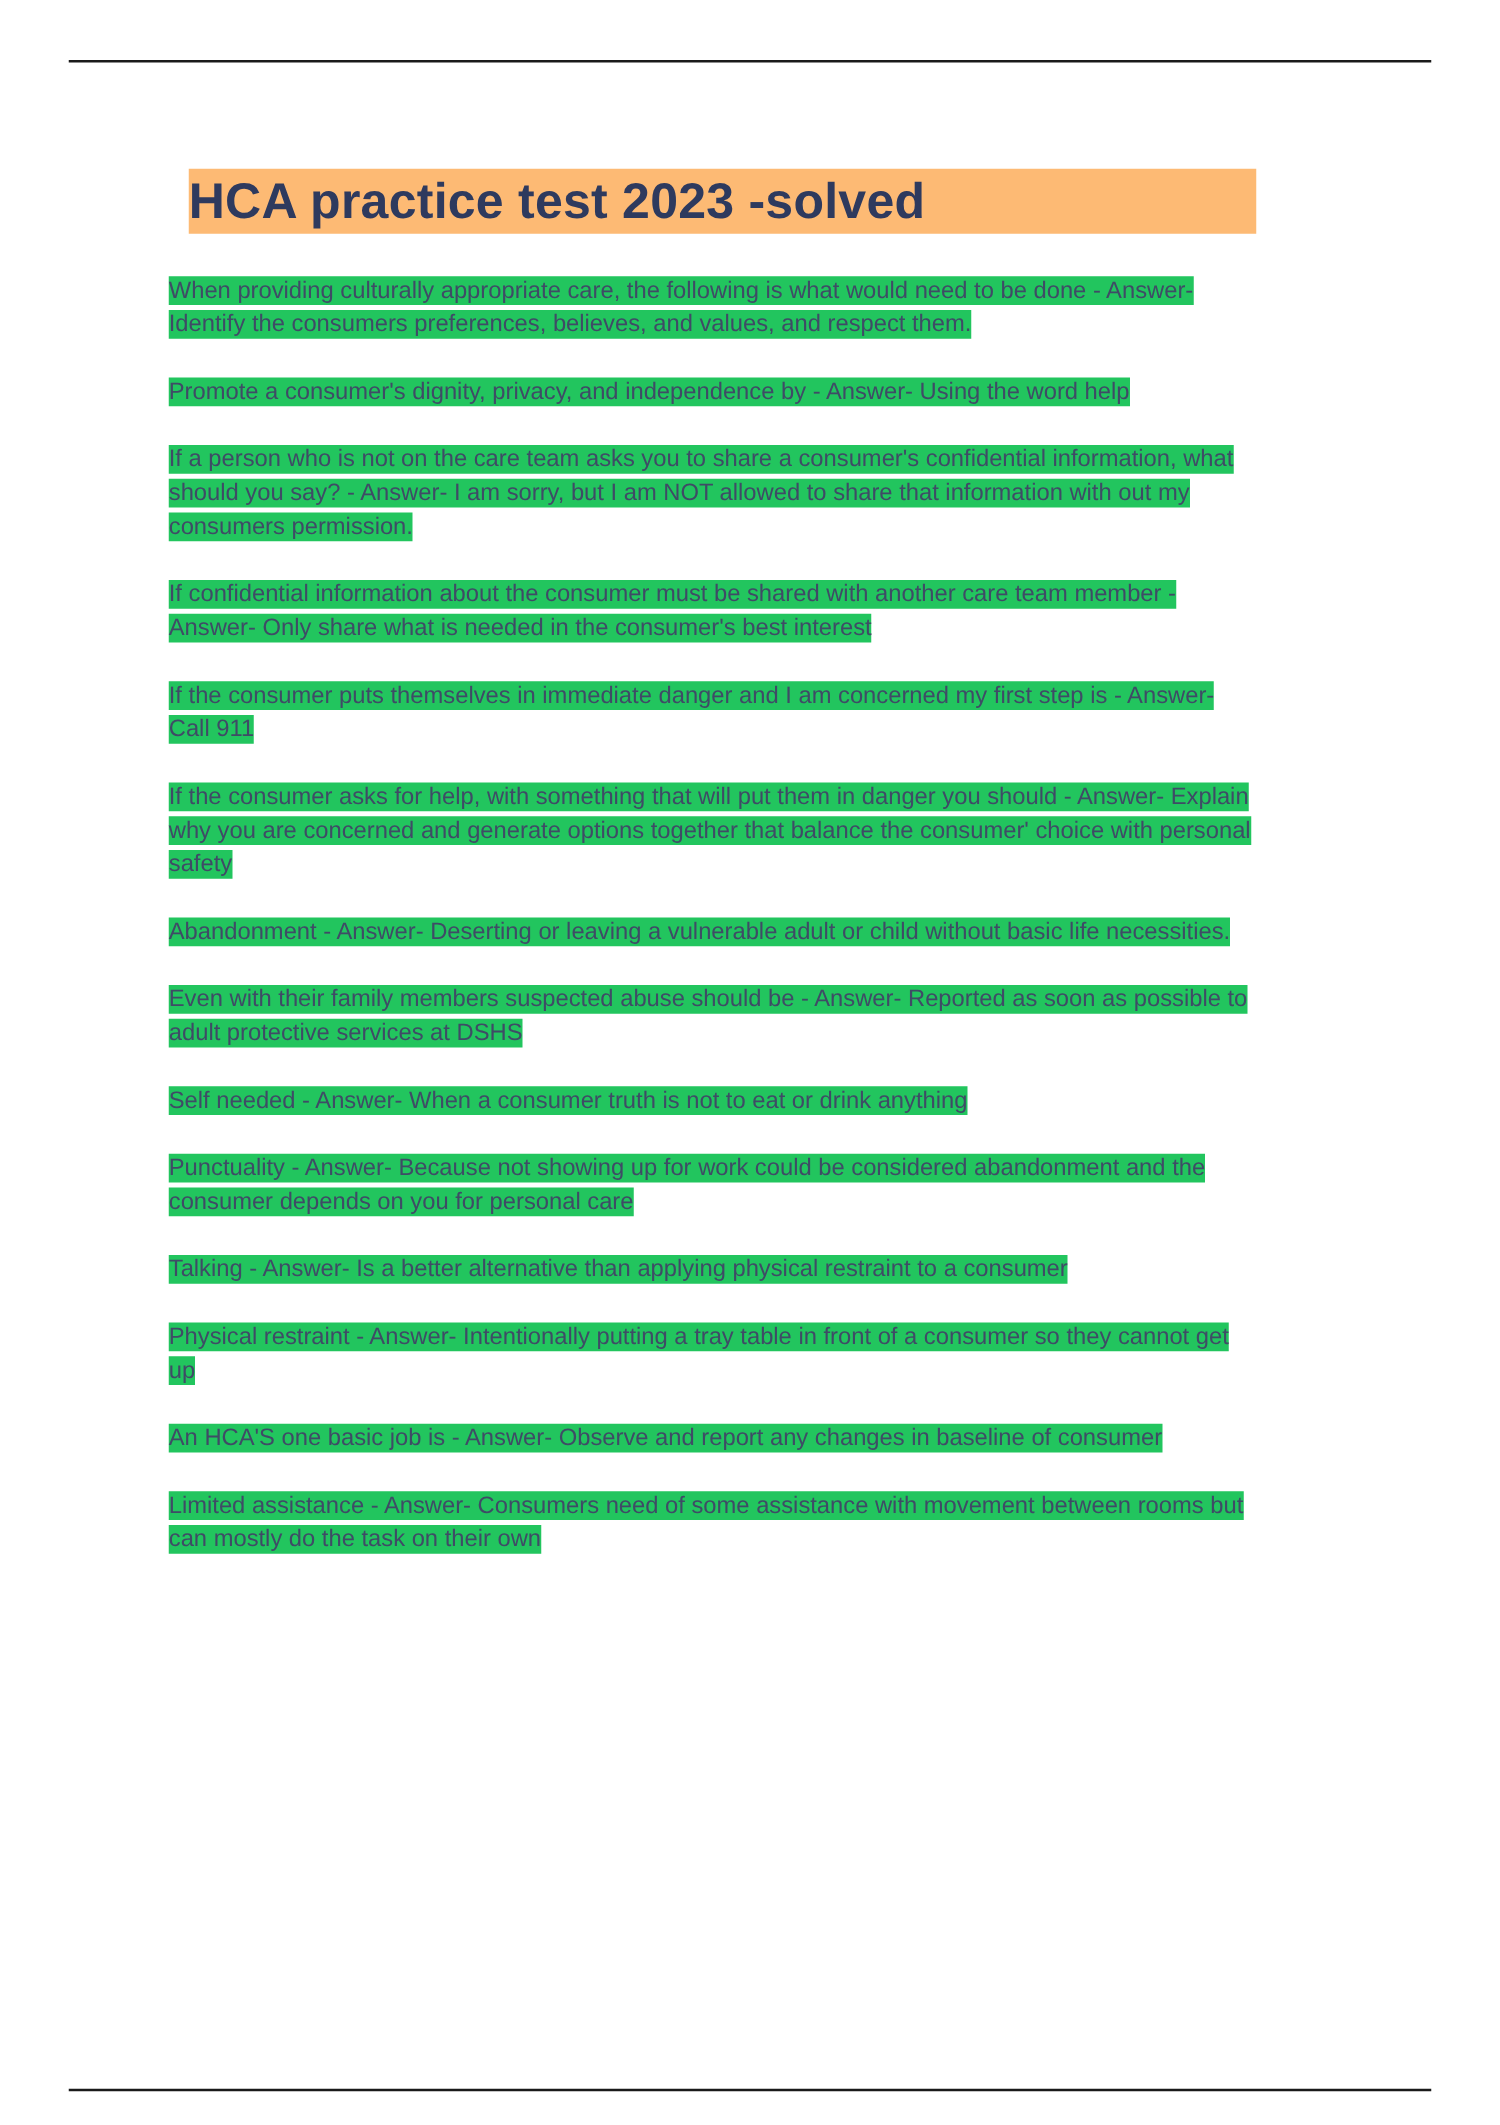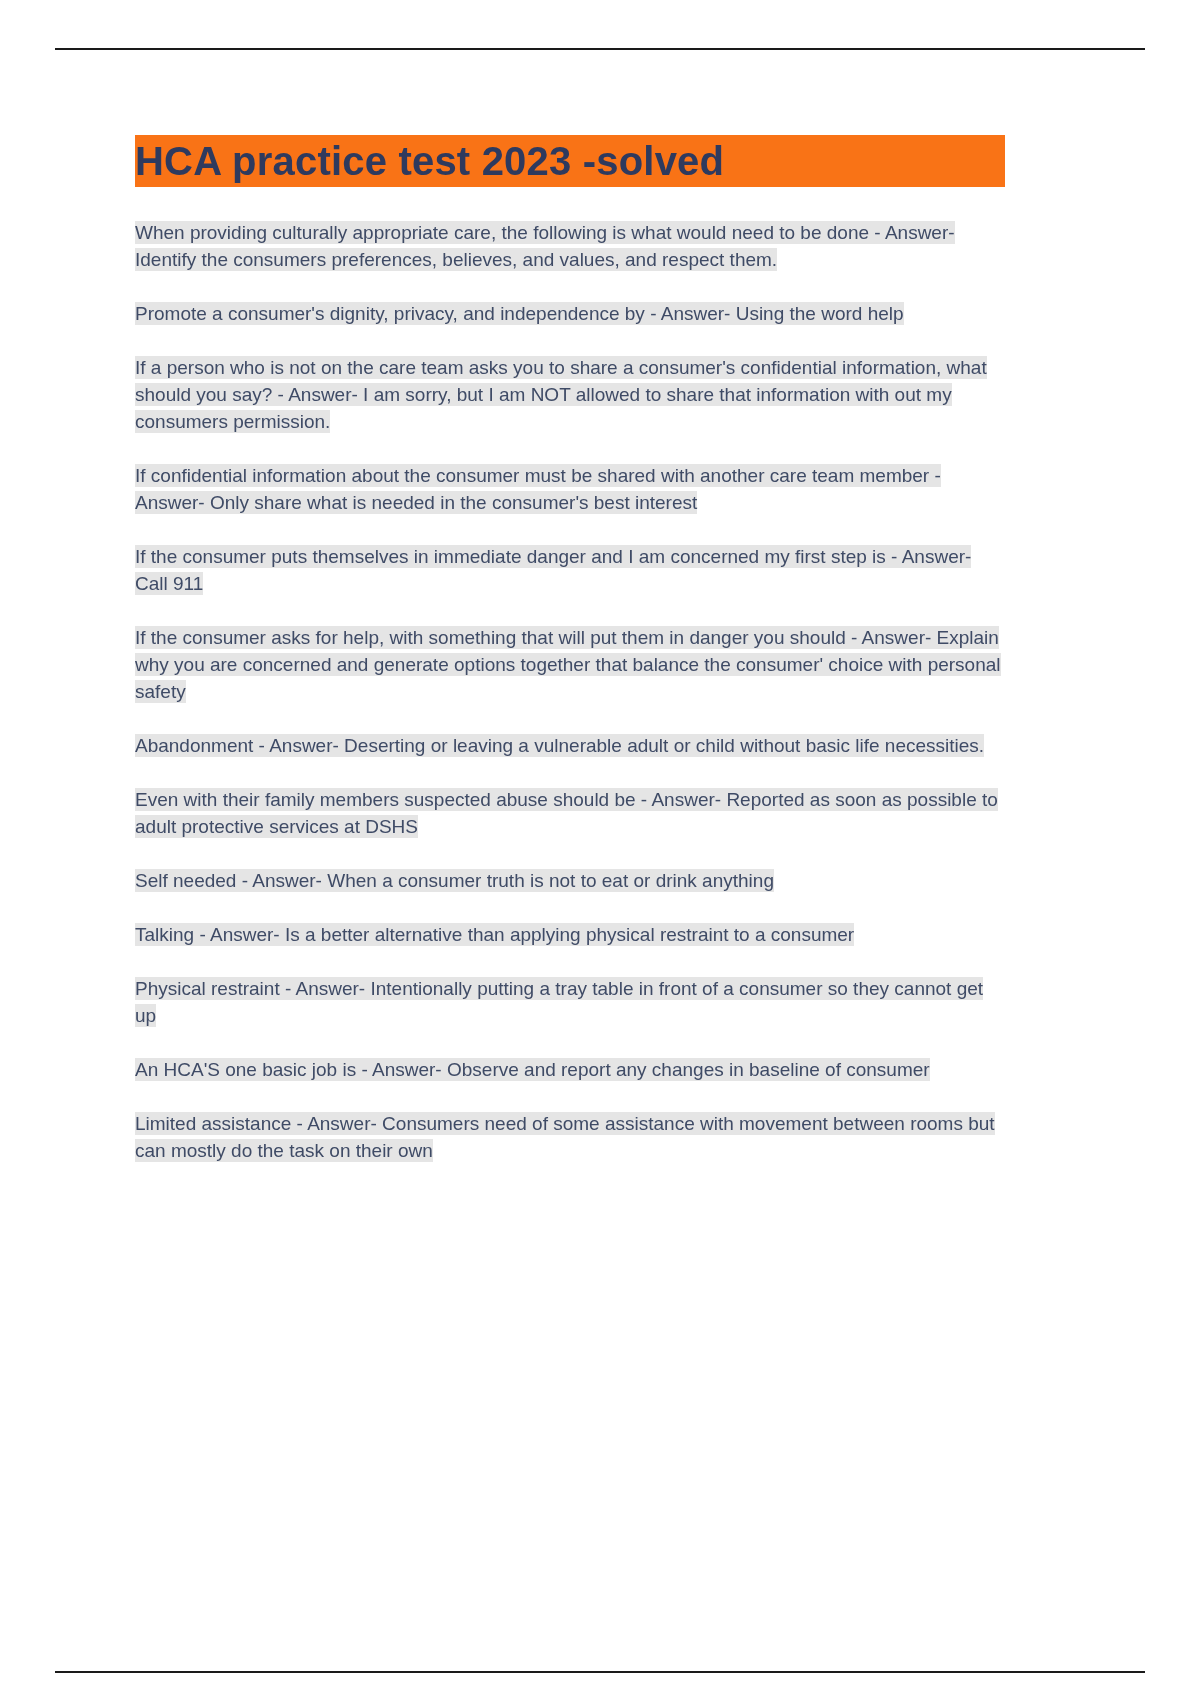--- a/index.html
+++ b/index.html
@@ -24,36 +24,36 @@
   }
   .rule-top { top: 48px; }
   .rule-bottom { top: 1671px; }
   .content {
     position: absolute;
     top: 135px;
     left: 135px;
     width: 870px;
   }
   h1.doc-title {
-    margin: 0 0 32px 0;
+    margin: 0 0 32px 16px;
     font-size: 40px;
     font-weight: bold;
     line-height: 52px;
     color: #2e3a5e;
-    background: #f97316;
+    background: #fdba74;
     letter-spacing: 0.2px;
   }
   p.qa-paragraph {
     margin: 0 0 27px 0;
     font-size: 19px;
     line-height: 27px;
     color: #3f4b66;
   }
   p.qa-paragraph .hl {
-    background: #e5e5e5;
+    background: #22c55e;
     padding: 1px 0;
     -webkit-box-decoration-break: clone;
     box-decoration-break: clone;
   }
 </style>
 </head>
 <body>
 
 <div class="page">
   <div class="rule rule-top"></div>
@@ -74,20 +74,21 @@
 
   <p class="qa-paragraph"><span class="hl">If the consumer asks for help, with something that will put them in danger you should - Answer- Explain why you are concerned and generate options together that balance the consumer' choice with personal safety</span></p>
 
   <p class="qa-paragraph"><span class="hl">Abandonment - Answer- Deserting or leaving a vulnerable adult or child without basic life necessities.</span></p>
 
   <p class="qa-paragraph"><span class="hl">Even with their family members suspected abuse should be - Answer- Reported as soon as possible to adult protective services at DSHS</span></p>
 
 
   <p class="qa-paragraph"><span class="hl">Self needed - Answer- When a consumer truth is not to eat or drink anything</span></p>
 
+  <p class="qa-paragraph"><span class="hl">Punctuality - Answer- Because not showing up for work could be considered abandonment and the consumer depends on you for personal care</span></p>
 
   <p class="qa-paragraph"><span class="hl">Talking - Answer- Is a better alternative than applying physical restraint to a consumer</span></p>
 
   <p class="qa-paragraph"><span class="hl">Physical restraint - Answer- Intentionally putting a tray table in front of a consumer so they cannot get up</span></p>
 
   <p class="qa-paragraph"><span class="hl">An HCA'S one basic job is - Answer- Observe and report any changes in baseline of consumer</span></p>
 
   <p class="qa-paragraph"><span class="hl">Limited assistance - Answer- Consumers need of some assistance with movement between rooms but can mostly do the task on their own</span></p>
 </main>
   </div>

